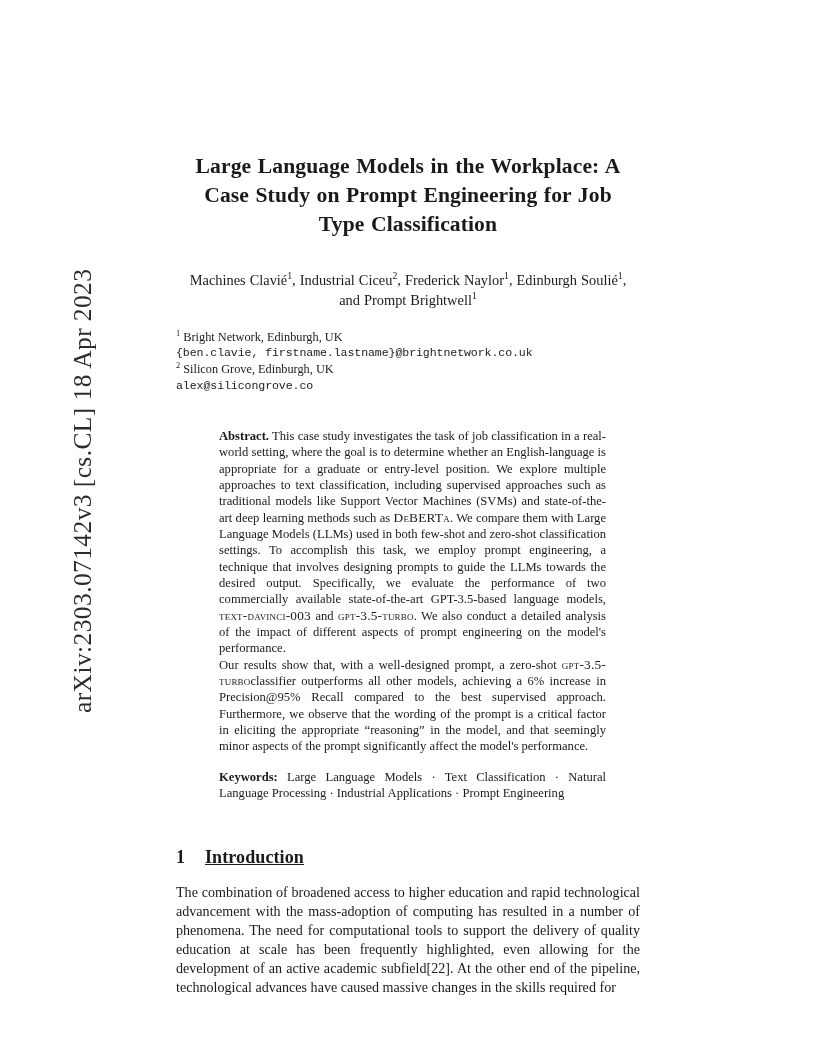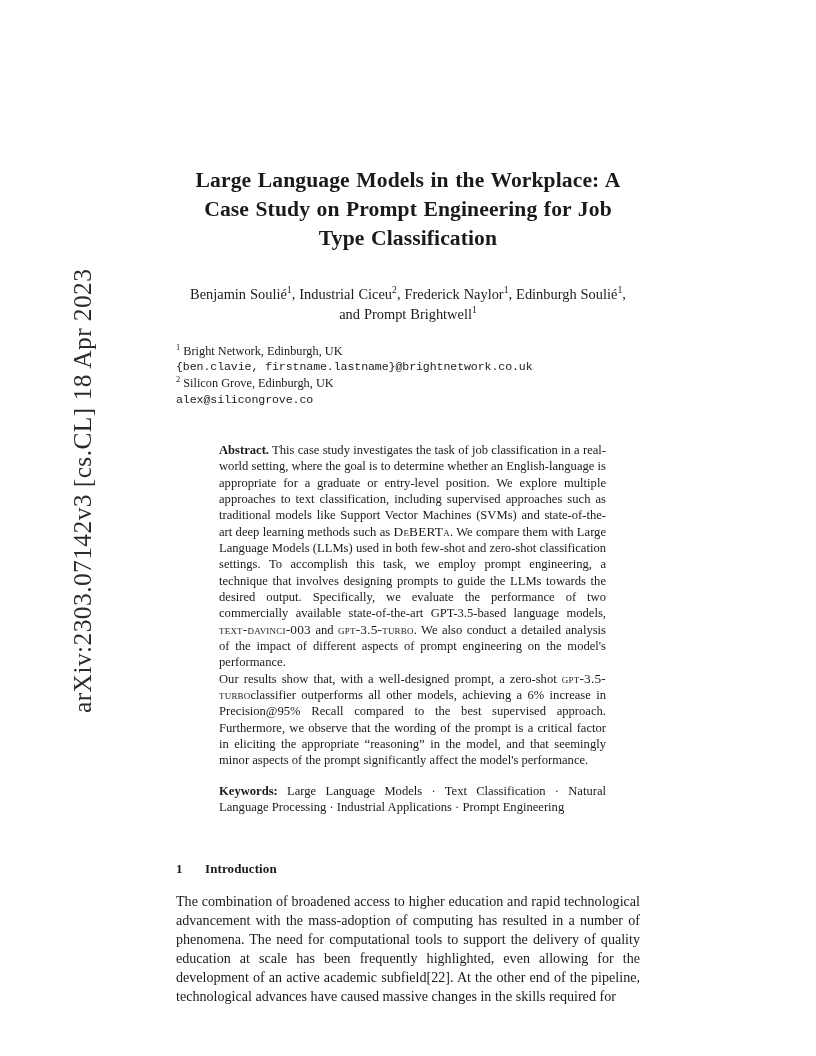--- a/index.html
+++ b/index.html
@@ -38,21 +38,21 @@
   #page {
     position: absolute;
     left: 176px;
     top: 0;
     width: 464px;
     height: 1056px;
   }
 
   
   #title {
-    margin: 18px;
+    margin: 4px;
     padding-top: 148px;
     font-size: 21.6px;
     font-weight: bold;
     line-height: 29px;
     text-align: center;
     letter-spacing: 0.1px;
     word-spacing: 1px;
   }
 
   
@@ -104,23 +104,24 @@
     letter-spacing: 0.2px;
   }
   #keywords {
     margin-top: 14px !important;
   }
 
   
   #section-heading {
     margin: 0;
     padding-top: 46px;
-    font-size: 13px;
+    font-size: 18px;
     font-weight: bold;
     letter-spacing: 0.1px;
+    text-decoration: underline;
   }
   #section-heading .num {
     display: inline-block;
     width: 29px;
   }
 
   
   #intro-body {
     margin: 0;
     padding-top: 15px;
@@ -134,21 +135,21 @@
 </head>
 <body>
 
 <div id="arxiv-stamp">arXiv:2303.07142v3  [cs.CL]  18 Apr 2023</div>
 
 <div id="page">
 
   <h1 id="title">Large Language Models in the Workplace: A Case Study on Prompt Engineering for Job Type Classification</h1>
 
   <div id="authors">
-    <span>Benjamin Soulié</span><sup>1</sup><span>, Industrial Ciceu</span><sup>2</sup><span>, Frederick Naylor</span><sup>1</sup><span>, Edinburgh Soulié</span><sup>1</sup><span>,</span><br>
+    <span>Machines Clavié</span><sup>1</sup><span>, Industrial Ciceu</span><sup>2</sup><span>, Frederick Naylor</span><sup>1</sup><span>, Edinburgh Soulié</span><sup>1</sup><span>,</span><br>
     <span>and Prompt Brightwell</span><sup>1</sup>
   </div>
 
   <div id="affiliations">
     <div>
       <sup>1</sup>
       <span>Bright Network, Edinburgh, UK</span>
     </div>
     <div class="mono">{ben.clavie, firstname.lastname}@brightnetwork.co.uk</div>
     <div>

